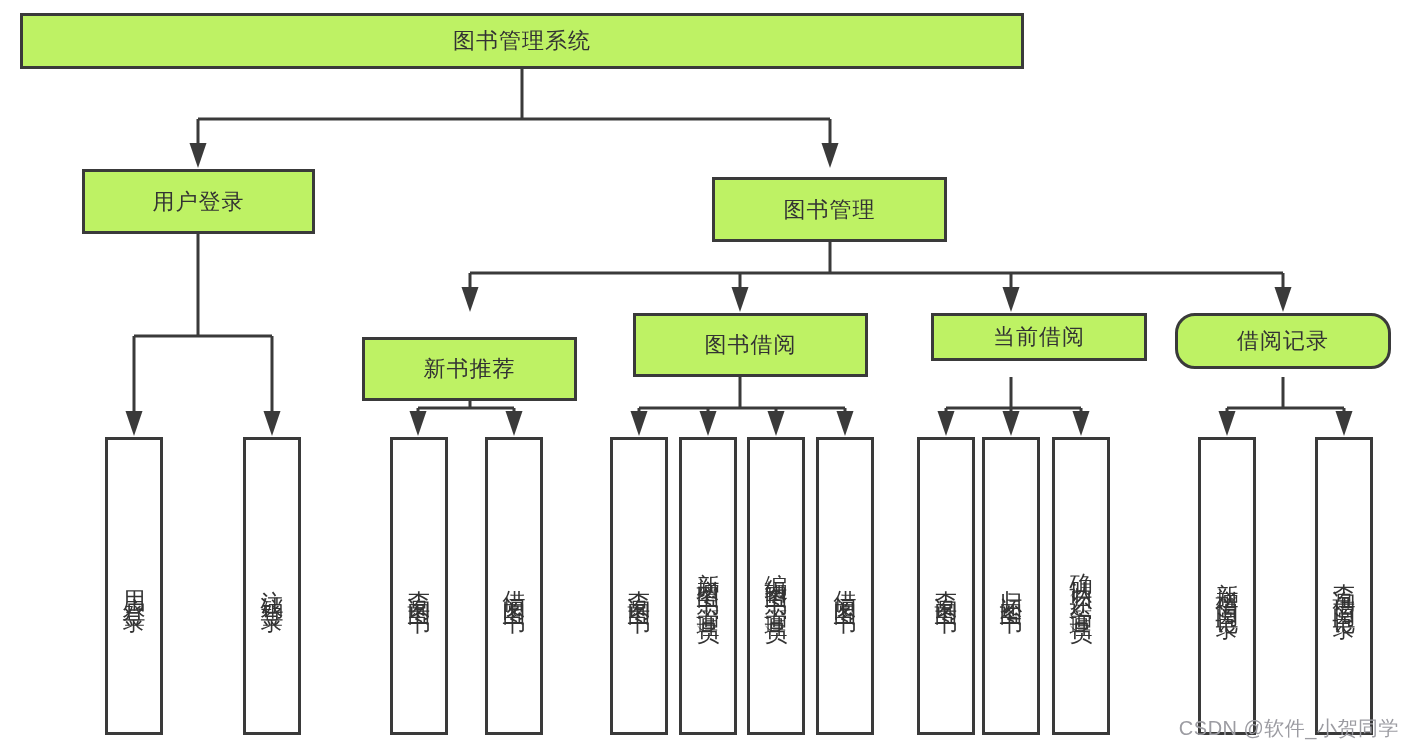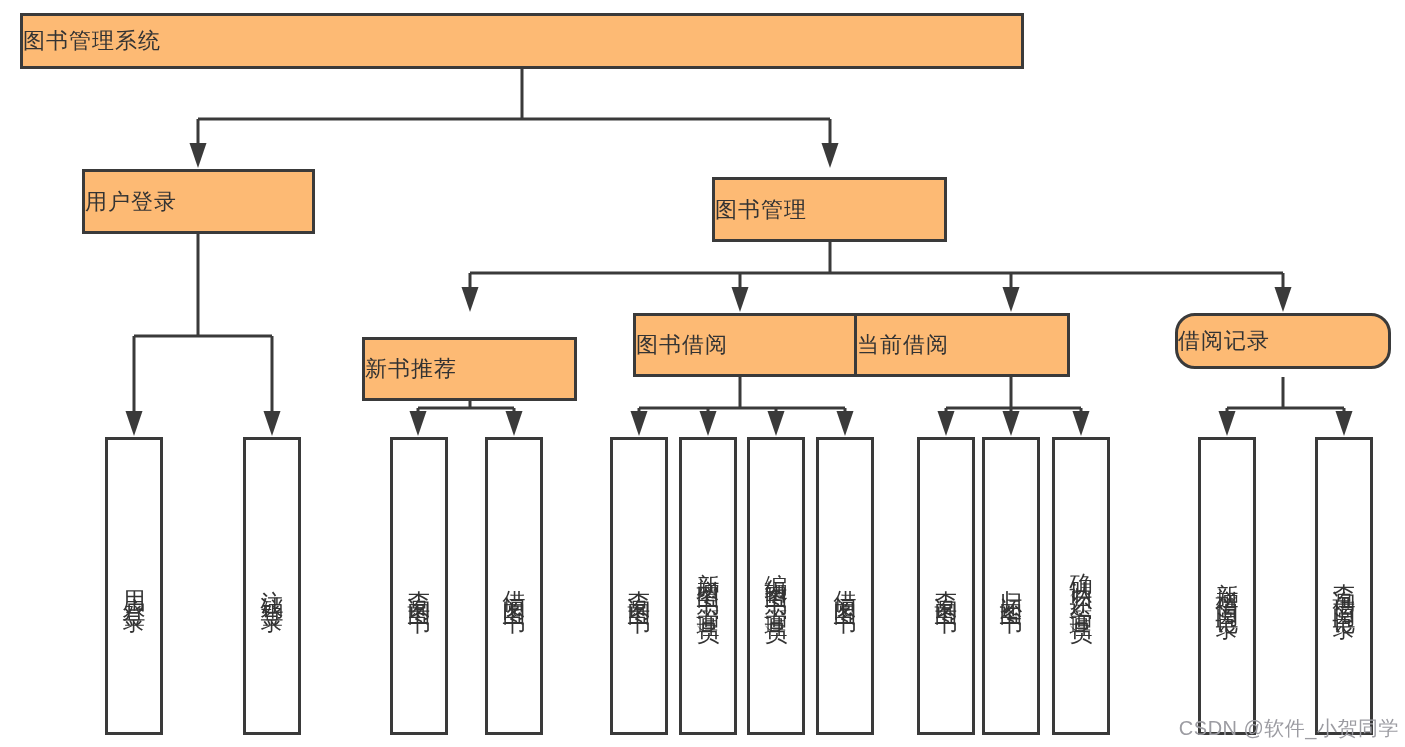--- a/index.html
+++ b/index.html
@@ -22,24 +22,24 @@
   #connectors {
     position: absolute;
     left: 0;
     top: 0;
     pointer-events: none;
   }
   .hbox {
     position: absolute;
     box-sizing: border-box;
     border: 3px solid var(--line);
-    background: #fdba74;
+    background: #bef264;
     display: flex;
     align-items: center;
-    justify-content: flex-start;
+    justify-content: center;
     font-size: 22px;
     color: var(--text);
     letter-spacing: 1px;
     z-index: 2;
   }
   .vbox {
     position: absolute;
     box-sizing: border-box;
     top: 437px;
     height: 298px;
@@ -126,21 +126,21 @@
   <div class="hbox" style="left:712px; top:169px; width:235px; height:65px;margin-top:8px;">
     <span>图书管理</span>
   </div>
 
   <div class="hbox" style="left:362px; top:313px; width:215px; height:64px;margin-top:24px;">
     <span>新书推荐</span>
   </div>
   <div class="hbox" style="left:633px; top:313px; width:235px; height:64px;">
     <span>图书借阅</span>
   </div>
-  <div class="hbox" style="left:854px; top:313px; width:216px; height:64px;">
+  <div class="hbox" style="left:931px; top:313px; width:216px; height:48px;">
     <span>当前借阅</span>
   </div>
   <div class="hbox" style="left:1175px; top:313px; width:216px; height:56px;border-radius:20px;">
     <span>借阅记录</span>
   </div>
 
   <div class="vbox" style="left:105px;">
     <span class="vtext">用户登录</span>
   </div>
   <div class="vbox" style="left:243px;">

